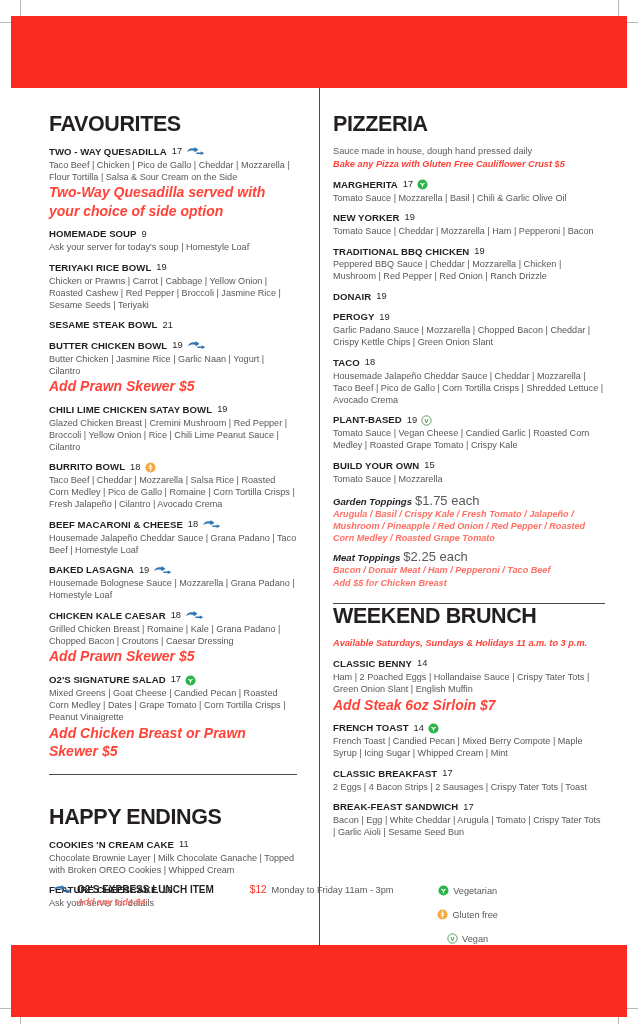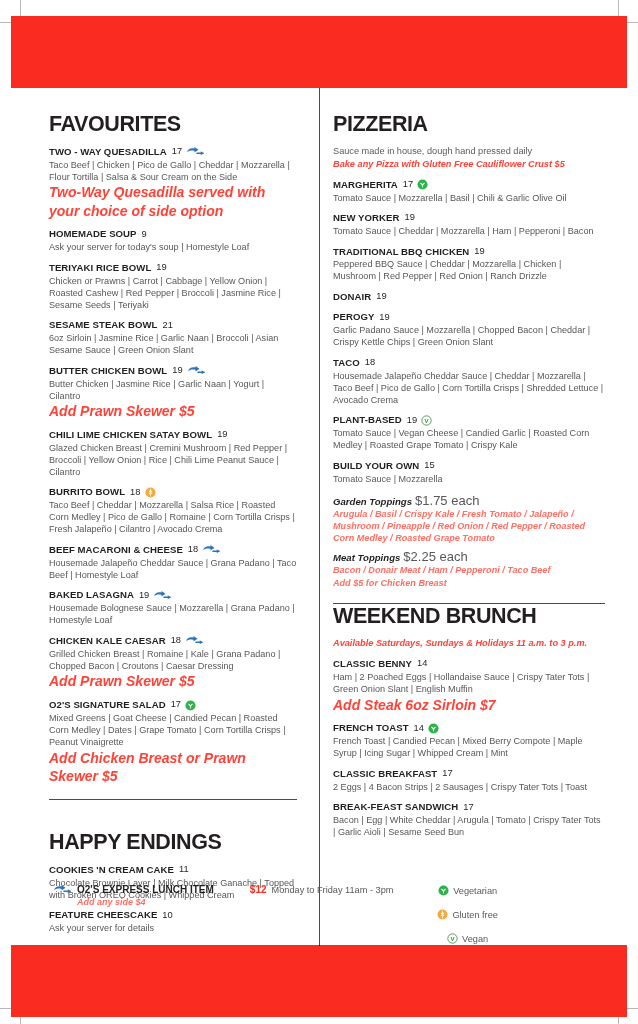--- a/index.html
+++ b/index.html
@@ -192,21 +192,21 @@
   .legend-lunch-text { margin-left: 6px; }
   .legend-title {
     font-size: 10px;
     font-weight: bold;
     color: #231f20;
     line-height: 1.2;
     white-space: nowrap;
   }
   .legend-amount {
     color: #fa2b20;
-    font-weight: bold;
+    font-weight: normal;
     margin-left: 2px;
     padding-left: 34px;
   }
   .legend-hours {
     font-weight: normal;
     color: #58585a;
     font-size: 9.2px;
     margin-left: 5px;
   }
   .legend-sub {
@@ -284,21 +284,20 @@
               <span class="item-name">TERIYAKI RICE BOWL</span>
               <span class="item-price">19</span>
             </div>
             <div class="item-desc">Chicken or Prawns | Carrot | Cabbage | Yellow Onion | Roasted Cashew | Red Pepper | Broccoli | Jasmine Rice | Sesame Seeds | Teriyaki</div>
           </div>
           <div class="item">
             <div class="item-head">
               <span class="item-name">SESAME STEAK BOWL</span>
               <span class="item-price">21</span>
             </div>
-            <div class="item-desc">6oz Sirloin | Jasmine Rice | Garlic Naan | Broccoli | Asian Sesame Sauce | Green Onion Slant</div>
           </div>
           <div class="item">
             <div class="item-head">
               <span class="item-name">BUTTER CHICKEN BOWL</span>
               <span class="item-price">19</span>
               <span class="ico">
                 <svg width="18" height="11" viewBox="0 0 36 20">
                   <path d="M2 11 C4 4 11 2 17 4 L17 1 L25 6.5 L17 12 L17 8.8 C11.5 7 6 8 2 11 Z" fill="#2e75b6"></path>
                   <path d="M22 13.5 L34 13.5" stroke="#2e75b6" stroke-width="3.2" stroke-linecap="round"></path>
                   <path d="M29.5 9.5 L35 13.5 L29.5 17.5 Z" fill="#2e75b6"></path>

